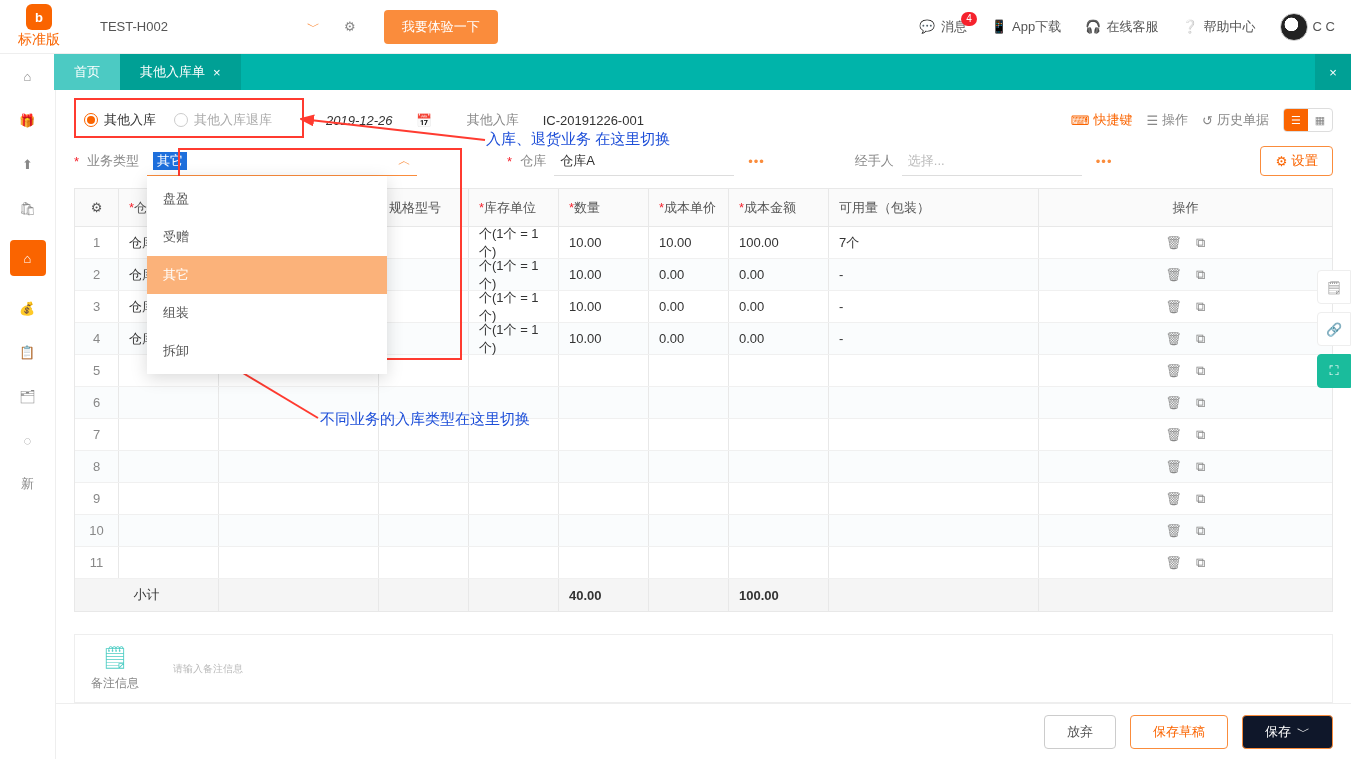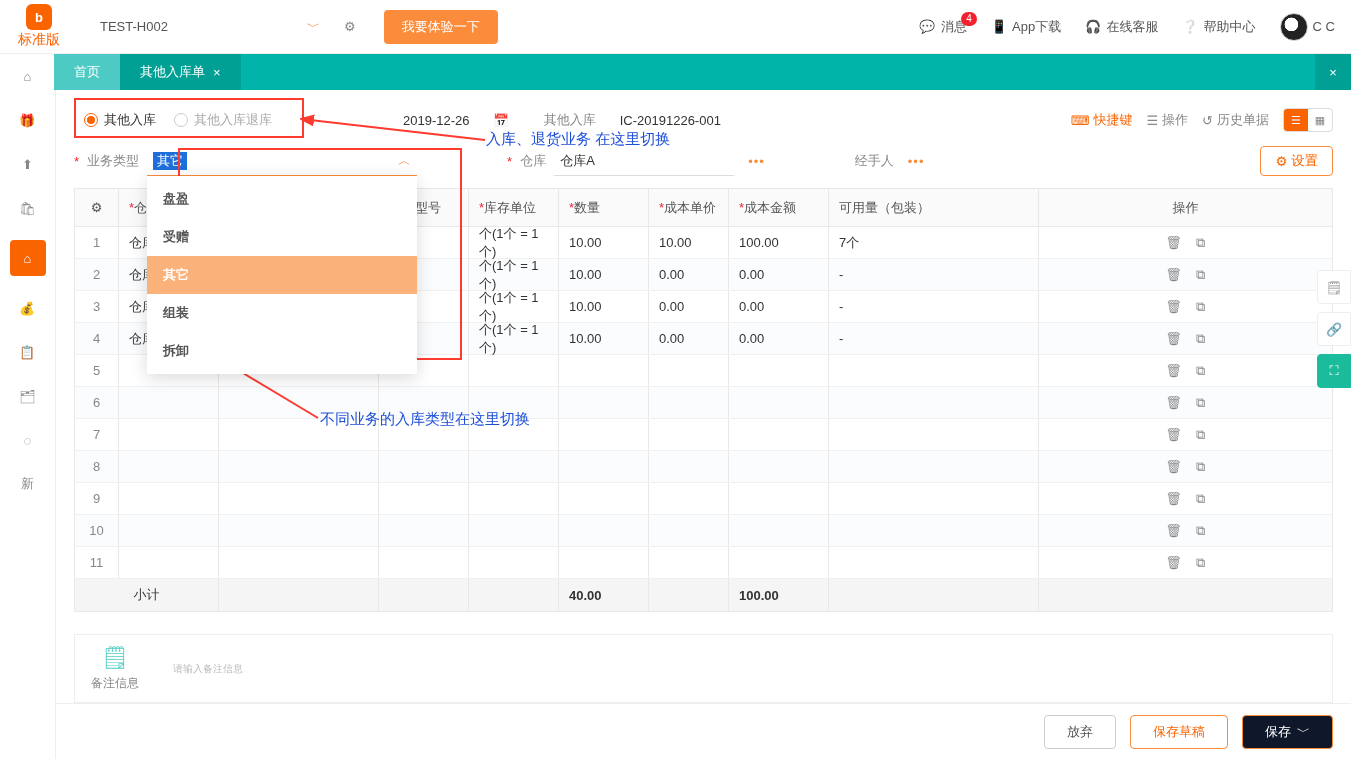--- a/index.html
+++ b/index.html
@@ -59,21 +59,21 @@
 .form-field label { color: #888; }
 .form-select { min-width: 260px; height: 30px; border-bottom: 1px solid #ddd; display: flex; align-items: center; padding: 0 6px; justify-content: space-between; }
 .form-select.small { min-width: 180px; }
 .more-icon { color: #fa8c3c; margin-left: 6px; cursor: pointer; letter-spacing: 1px; }
 .settings-btn { margin-left: auto; border: 1px solid #fa8c3c; color: #fa6400; background: #fff; border-radius: 4px; height: 30px; padding: 0 14px; display: flex; align-items: center; gap: 4px; cursor: pointer; }
 
 
 .biz-select-box { position: relative; width: 270px; border-bottom: 1px solid #fa8c3c; height: 30px; display: flex; align-items: center; padding: 0 6px; }
 .biz-select-box .sel-text { background: #1e6fdc; color: #fff; padding: 0 4px; }
 .biz-caret { margin-left: auto; color: #fa8c3c; }
-.dropdown { position: absolute; top: 30px; left: 0; width: 270px; background: #fff; box-shadow: 0 4px 16px rgba(0,0,0,0.15); z-index: 100; padding: 4px 0; font-weight: bold; }
+.dropdown { position: absolute; top: 30px; left: 0; width: 240px; background: #fff; box-shadow: 0 4px 16px rgba(0,0,0,0.15); z-index: 100; padding: 4px 0; }
 .dropdown-item { padding: 10px 16px; cursor: pointer; color: #555; }
 .dropdown-item.highlight { background: #fbb27a; color: #fff; }
 
 
 .table-wrap { border: 1px solid #e8e8e8; overflow: hidden; }
 .table-head { display: flex; background: #fafafa; border-bottom: 1px solid #e8e8e8; height: 38px; }
 .th, .td { border-right: 1px solid #e8e8e8; padding: 0 10px; display: flex; align-items: center; flex-shrink: 0; }
 .th { color: #555; font-weight: normal; }
 .col-num { width: 44px; justify-content: center; color: #888; }
 .col-gear { width: 44px; justify-content: center; }
@@ -186,21 +186,21 @@
 
   <div class="radio-row">
     <div class="radio-wrap">
       <span class="radio checked"></span>
       <span>其他入库</span>
     </div>
     <div class="radio-wrap" style="color:#aaa;">
       <span class="radio"></span>
       <span>其他入库退库</span>
     </div>
-    <span class="date-val" style="margin-left:113px;">2019-12-26</span>
+    <span class="date-val" style="margin-left:36px;font-style:italic;">2019-12-26</span>
     <span class="cal-icon">📅</span>
     <span class="doc-label">其他入库</span>
     <span class="doc-val">IC-20191226-001</span>
 
     <div class="radio-right">
       <div class="radio-right-item orange">
           <span>⌨</span>
           <span>快捷键</span>
         </div>
       <div class="radio-right-item">
@@ -237,20 +237,23 @@
     <div class="form-field" style="margin-left:60px;">
       <span class="req">*</span>
         <label>仓库</label>
       <div class="form-select small">
         <span>仓库A</span>
       </div>
       <span class="more-icon">•••</span>
     </div>
     <div class="form-field" style="margin-left:60px;">
       <label>经手人</label>
+      <div class="form-select small">
+        <span style="color:#bbb;">选择...</span>
+      </div>
       <span class="more-icon">•••</span>
     </div>
     <button class="settings-btn">
       <span>⚙</span>
         <span>设置</span>
     </button>
   </div>
 
   <div class="table-wrap">
     <div class="table-head">

